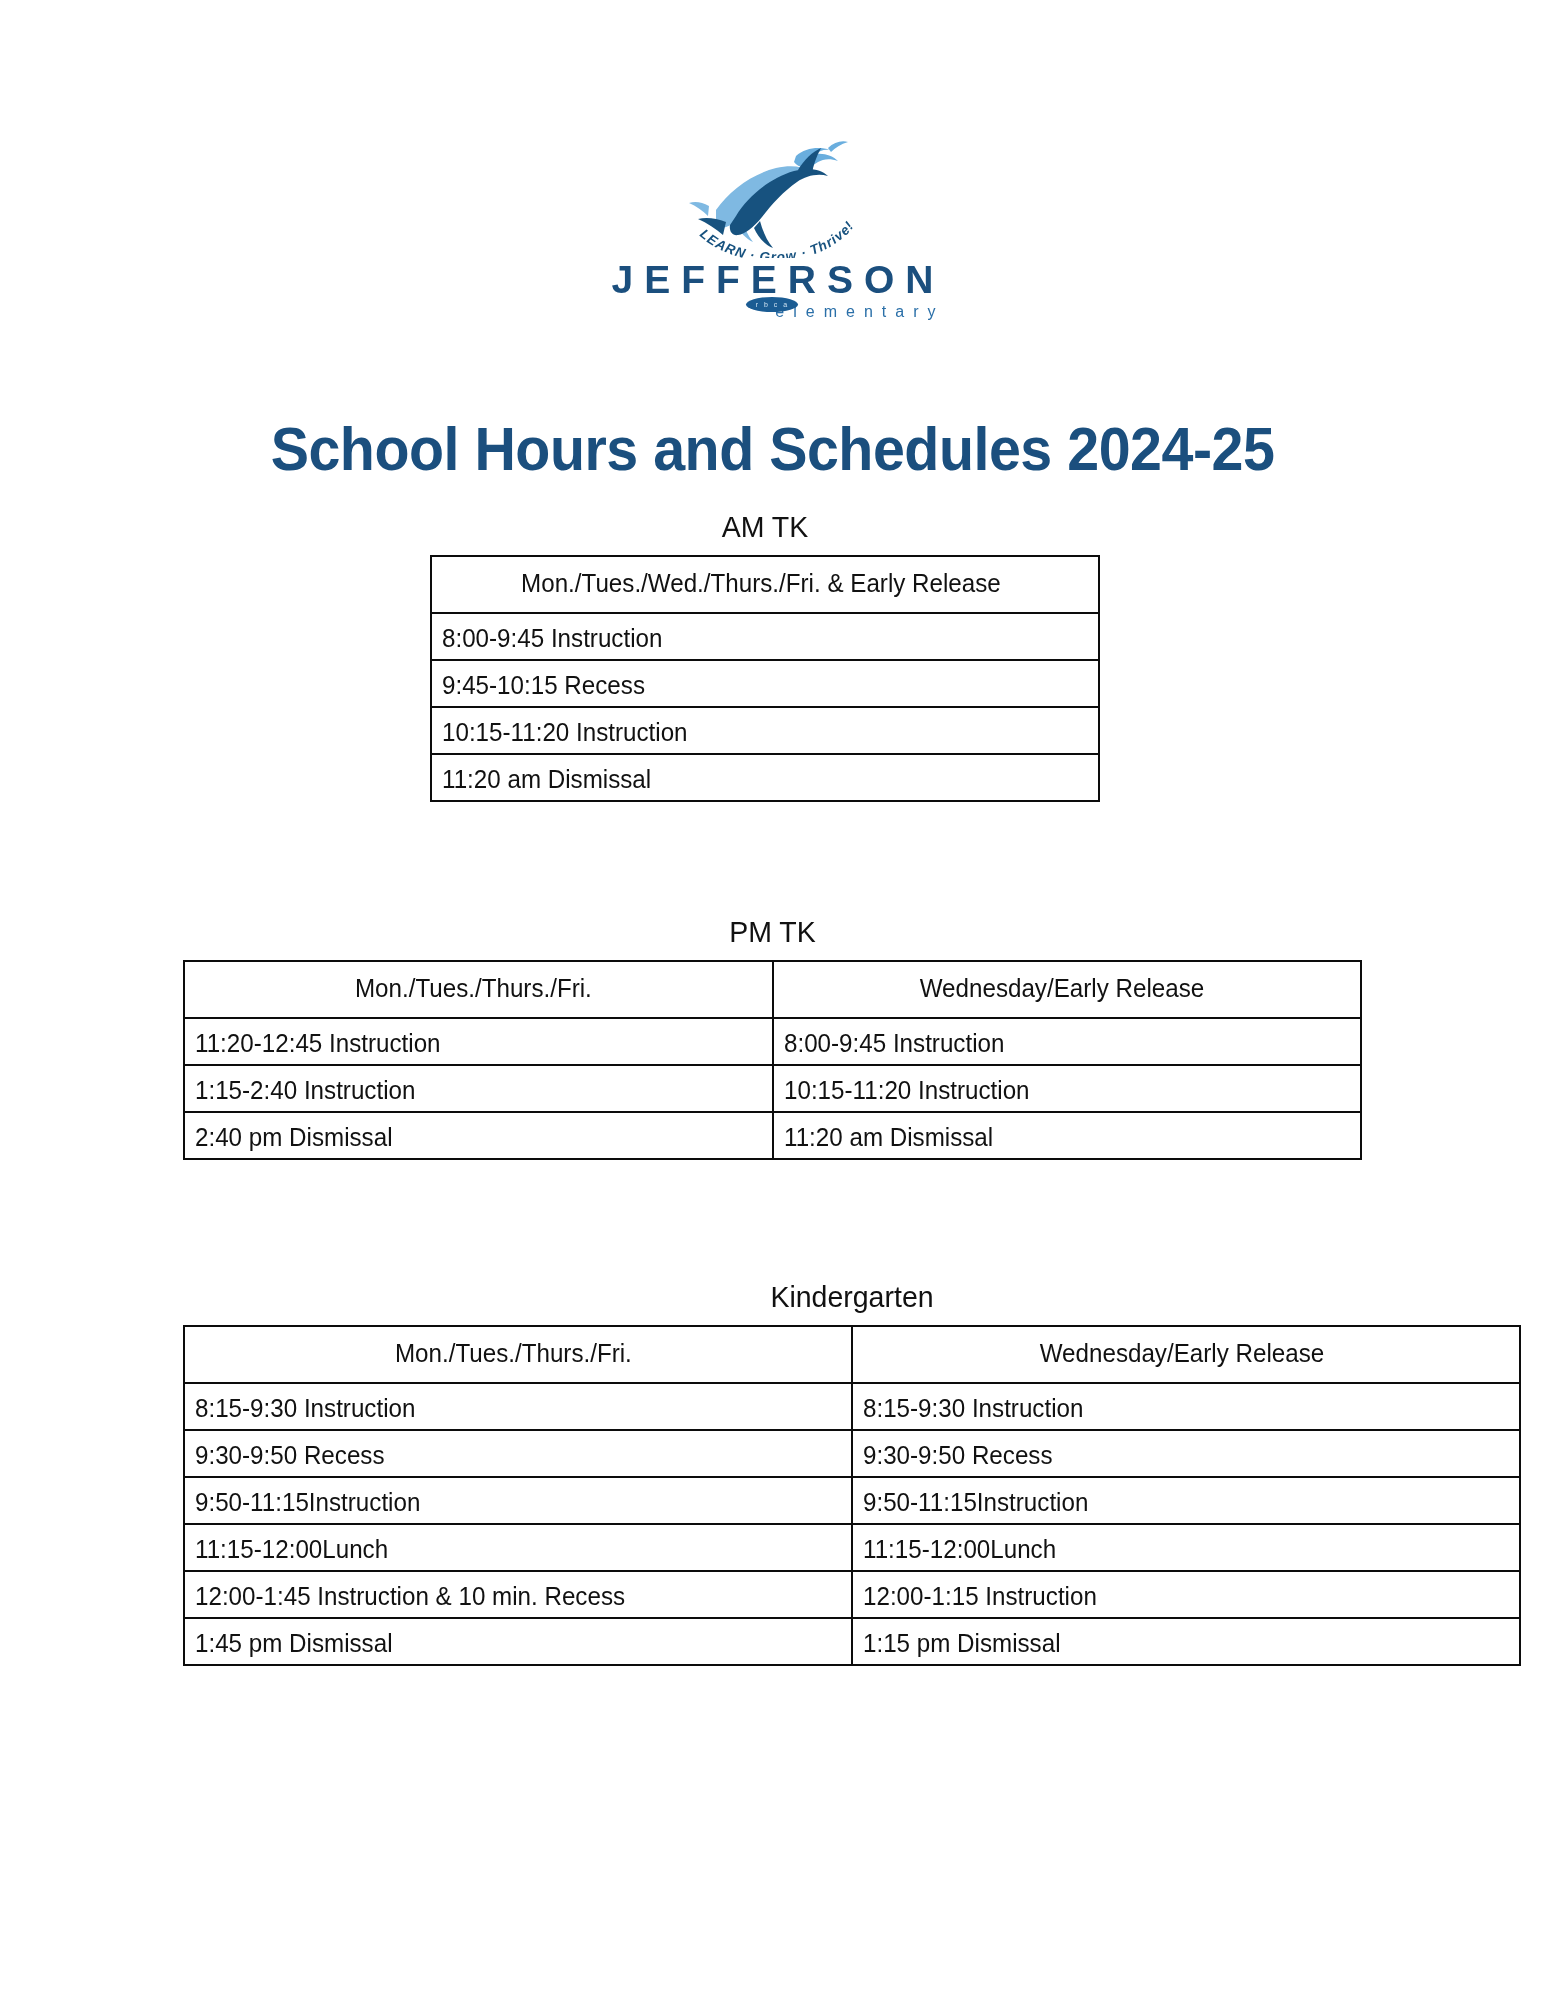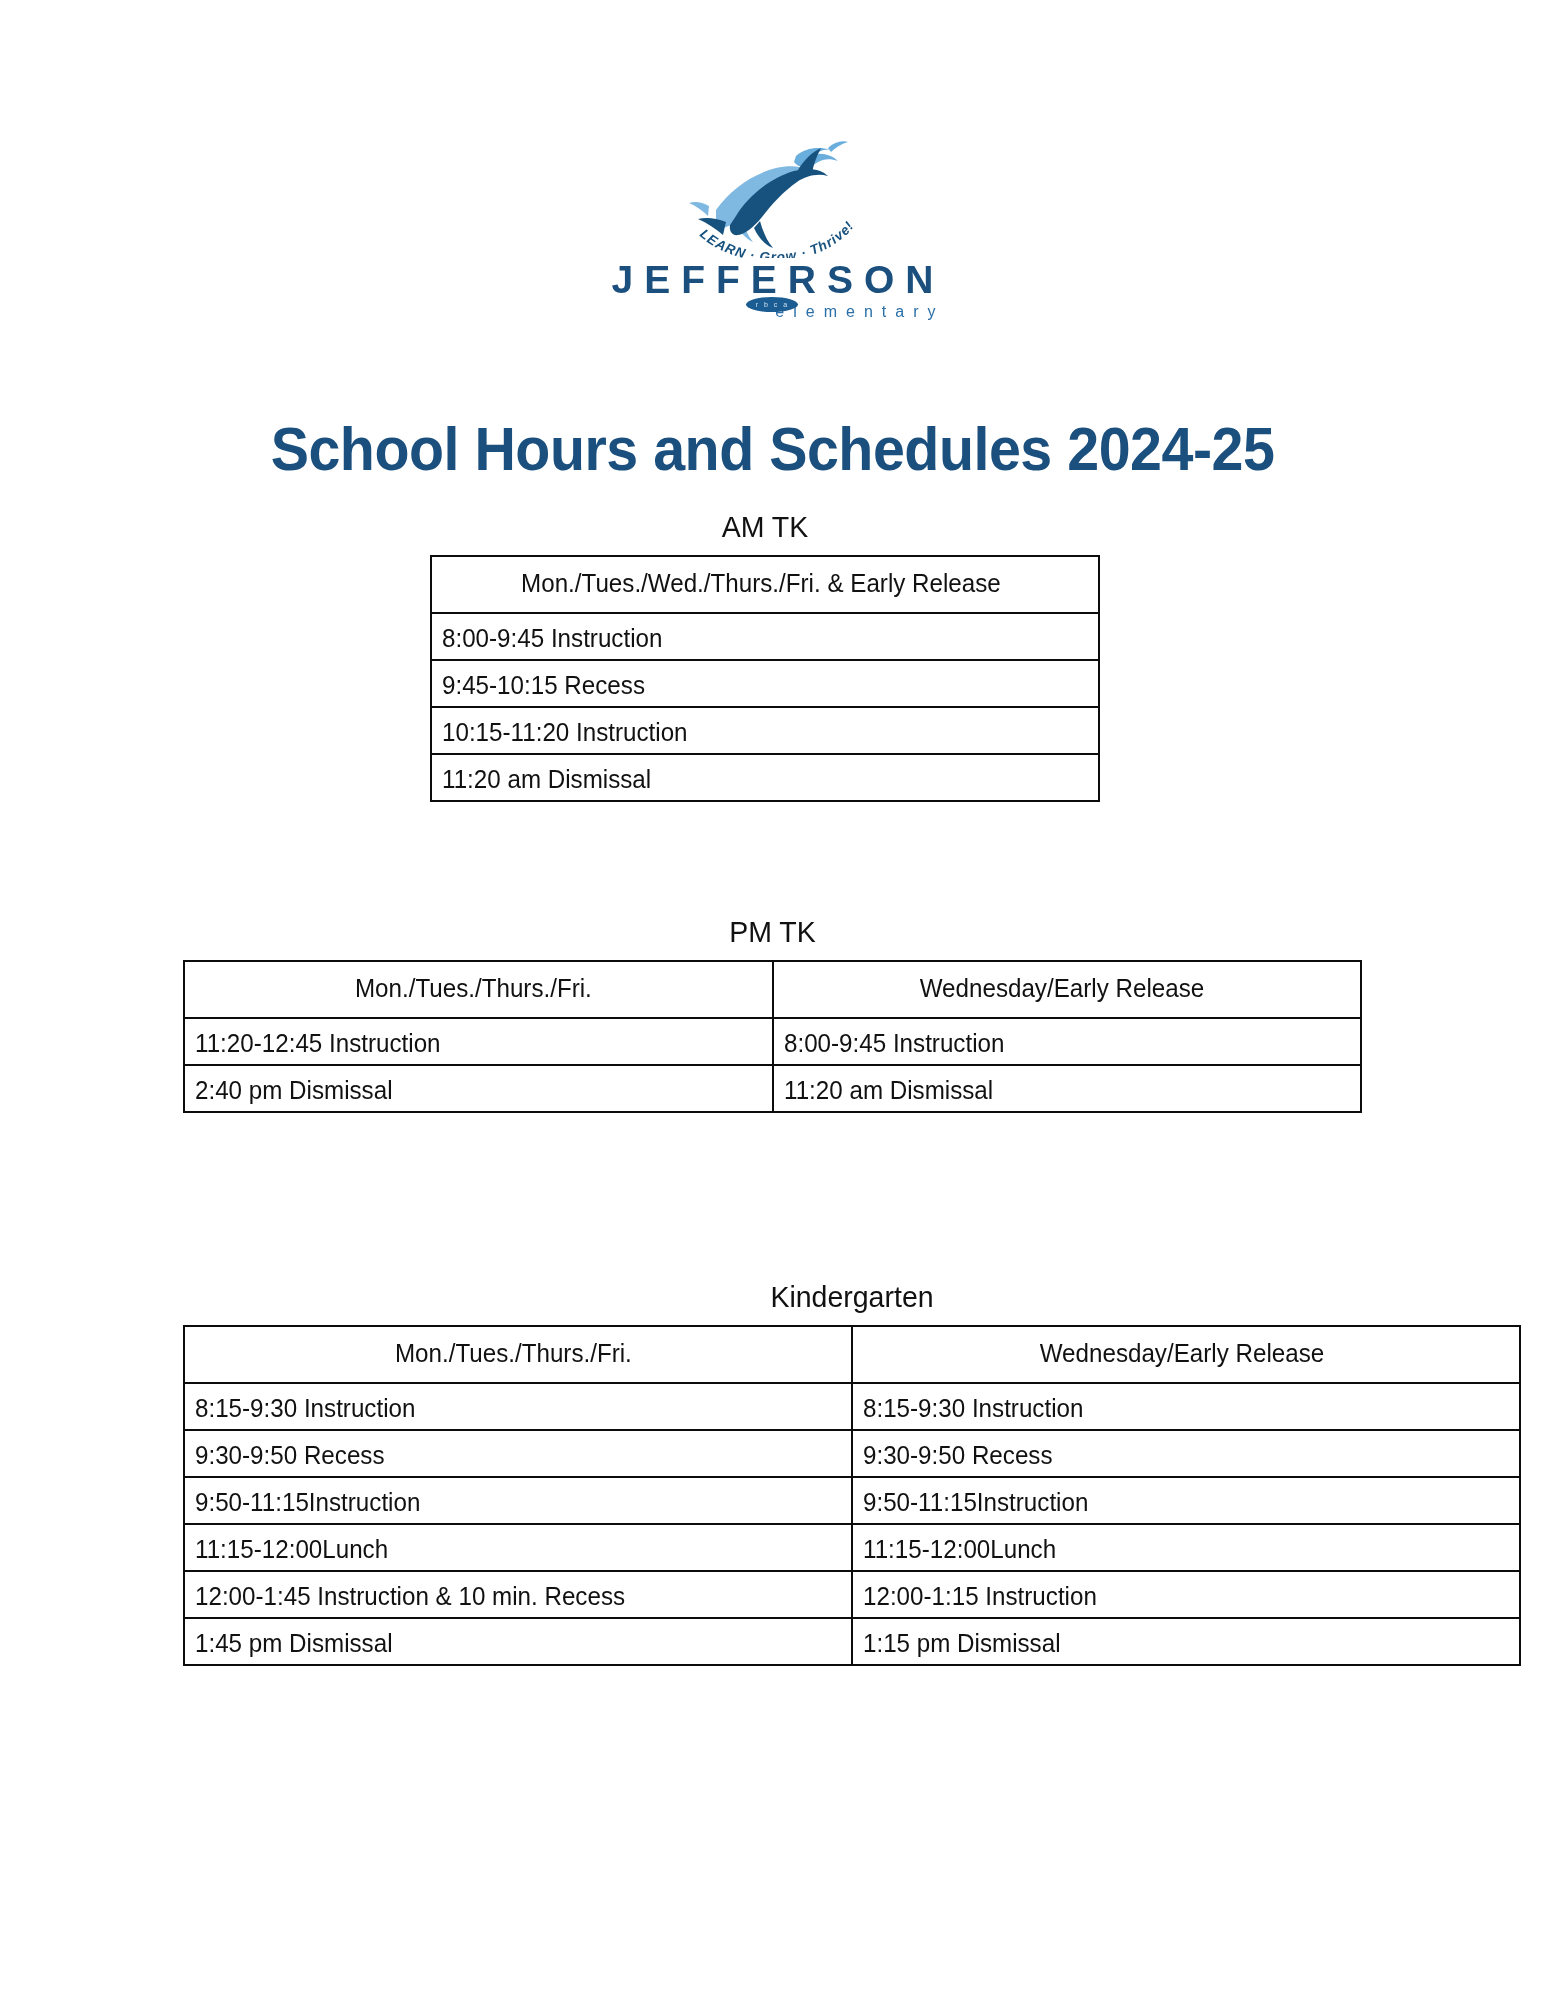--- a/index.html
+++ b/index.html
@@ -229,20 +229,24 @@
       <tbody>
         <tr class="hdr">
           <td><span class="cellinner">Mon./Tues./Thurs./Fri.</span></td>
           <td><span class="cellinner">Wednesday/Early Release</span></td>
         </tr>
         <tr>
           <td><span class="cellinner">11:20-12:45 Instruction</span></td>
           <td><span class="cellinner">8:00-9:45 Instruction</span></td>
         </tr>
         <tr>
+          <td><span class="cellinner">1:15-2:40 Instruction</span></td>
+          <td><span class="cellinner">10:15-11:20 Instruction</span></td>
+        </tr>
+        <tr>
           <td><span class="cellinner">2:40 pm Dismissal</span></td>
           <td><span class="cellinner">11:20 am Dismissal</span></td>
         </tr>
       </tbody>
     </table>
   </div>
 
   <div class="section" id="section-kinder">
     <div class="section-label">Kindergarten</div>
     <table class="sched">

